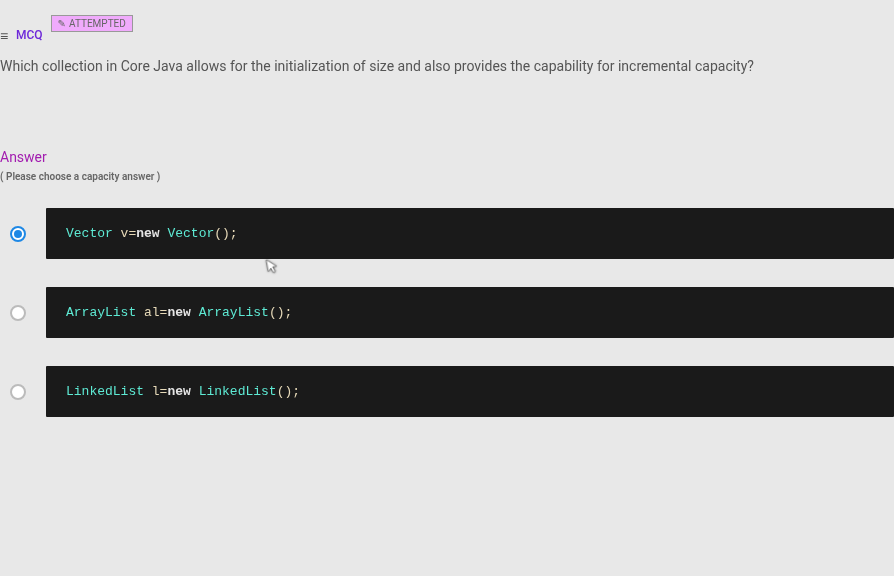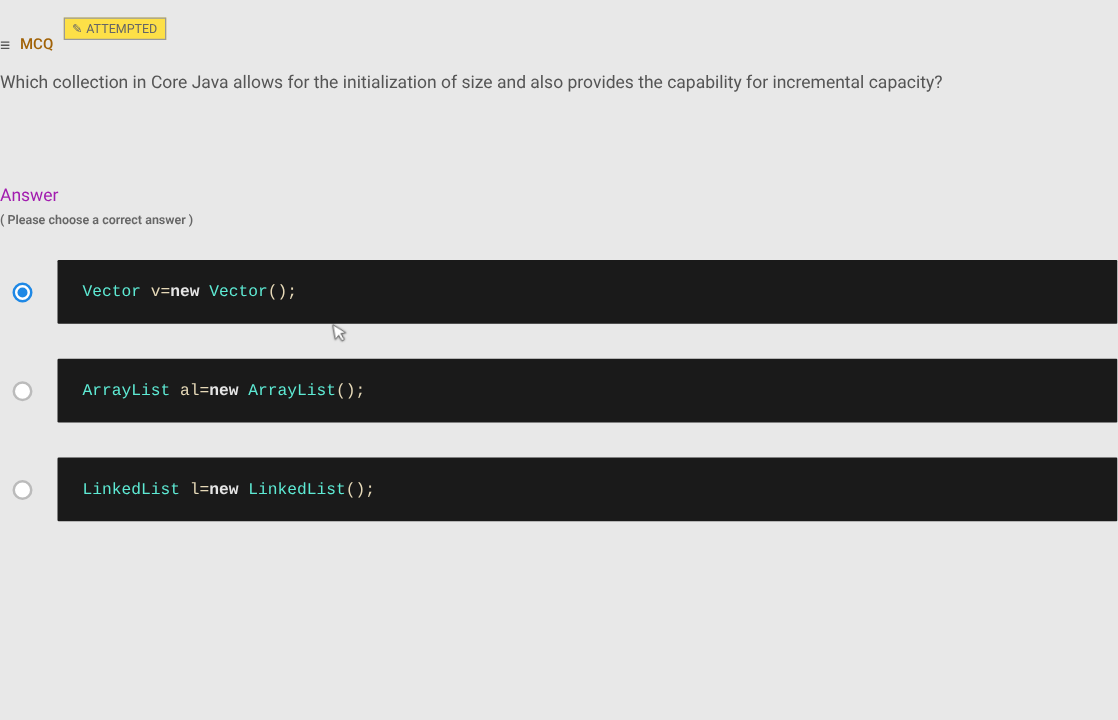--- a/index.html
+++ b/index.html
@@ -19,21 +19,21 @@
       display: flex;
       align-items: center;
       gap: 8px;
       padding: 4px 0 8px 0;
     }
     .mcq-label {
       display: flex;
       align-items: center;
       gap: 4px;
       font-size: 12px;
-      color: #a16207;
+      color: #6d28d9;
       font-weight: 500;
       margin-top: 24px;
     }
     .hamburger {
       display: inline-block;
       width: 12px;
       height: 10px;
       position: relative;
     }
     .hamburger::before {
@@ -43,21 +43,21 @@
       color: #555;
     }
     .attempted-badge {
       border: 1px solid #999;
       padding: 2px 6px;
       font-size: 10px;
       color: #666;
       display: flex;
       align-items: center;
       gap: 3px;
-      background: #fde047;
+      background: #f0abfc;
     }
     .pencil-icon::before {
       content: "✎";
       font-size: 10px;
     }
     .question-text {
       font-size: 14px;
       color: #555;
       padding: 6px 20px 0 0;
       line-height: 1.5;
@@ -147,21 +147,21 @@
   <span class="attempted-badge">
     <span class="pencil-icon"></span>
     <span>ATTEMPTED</span>
   </span>
 </div>
 
 <div class="question-text">Which collection in Core Java allows for the initialization of size and also provides the capability for incremental capacity?</div>
 
 <div class="answer-section">
   <div class="answer-label">Answer</div>
-  <div class="answer-hint">( Please choose a correct answer )</div>
+  <div class="answer-hint">( Please choose a capacity answer )</div>
 </div>
 
 <div class="options">
 
   <div class="option-row">
     <div class="radio selected"></div>
     <div class="code-block"><span class="type">Vector</span> v=<span class="kw">new</span> <span class="type">Vector</span>();</div>
   </div>
 
   <div class="option-row">

